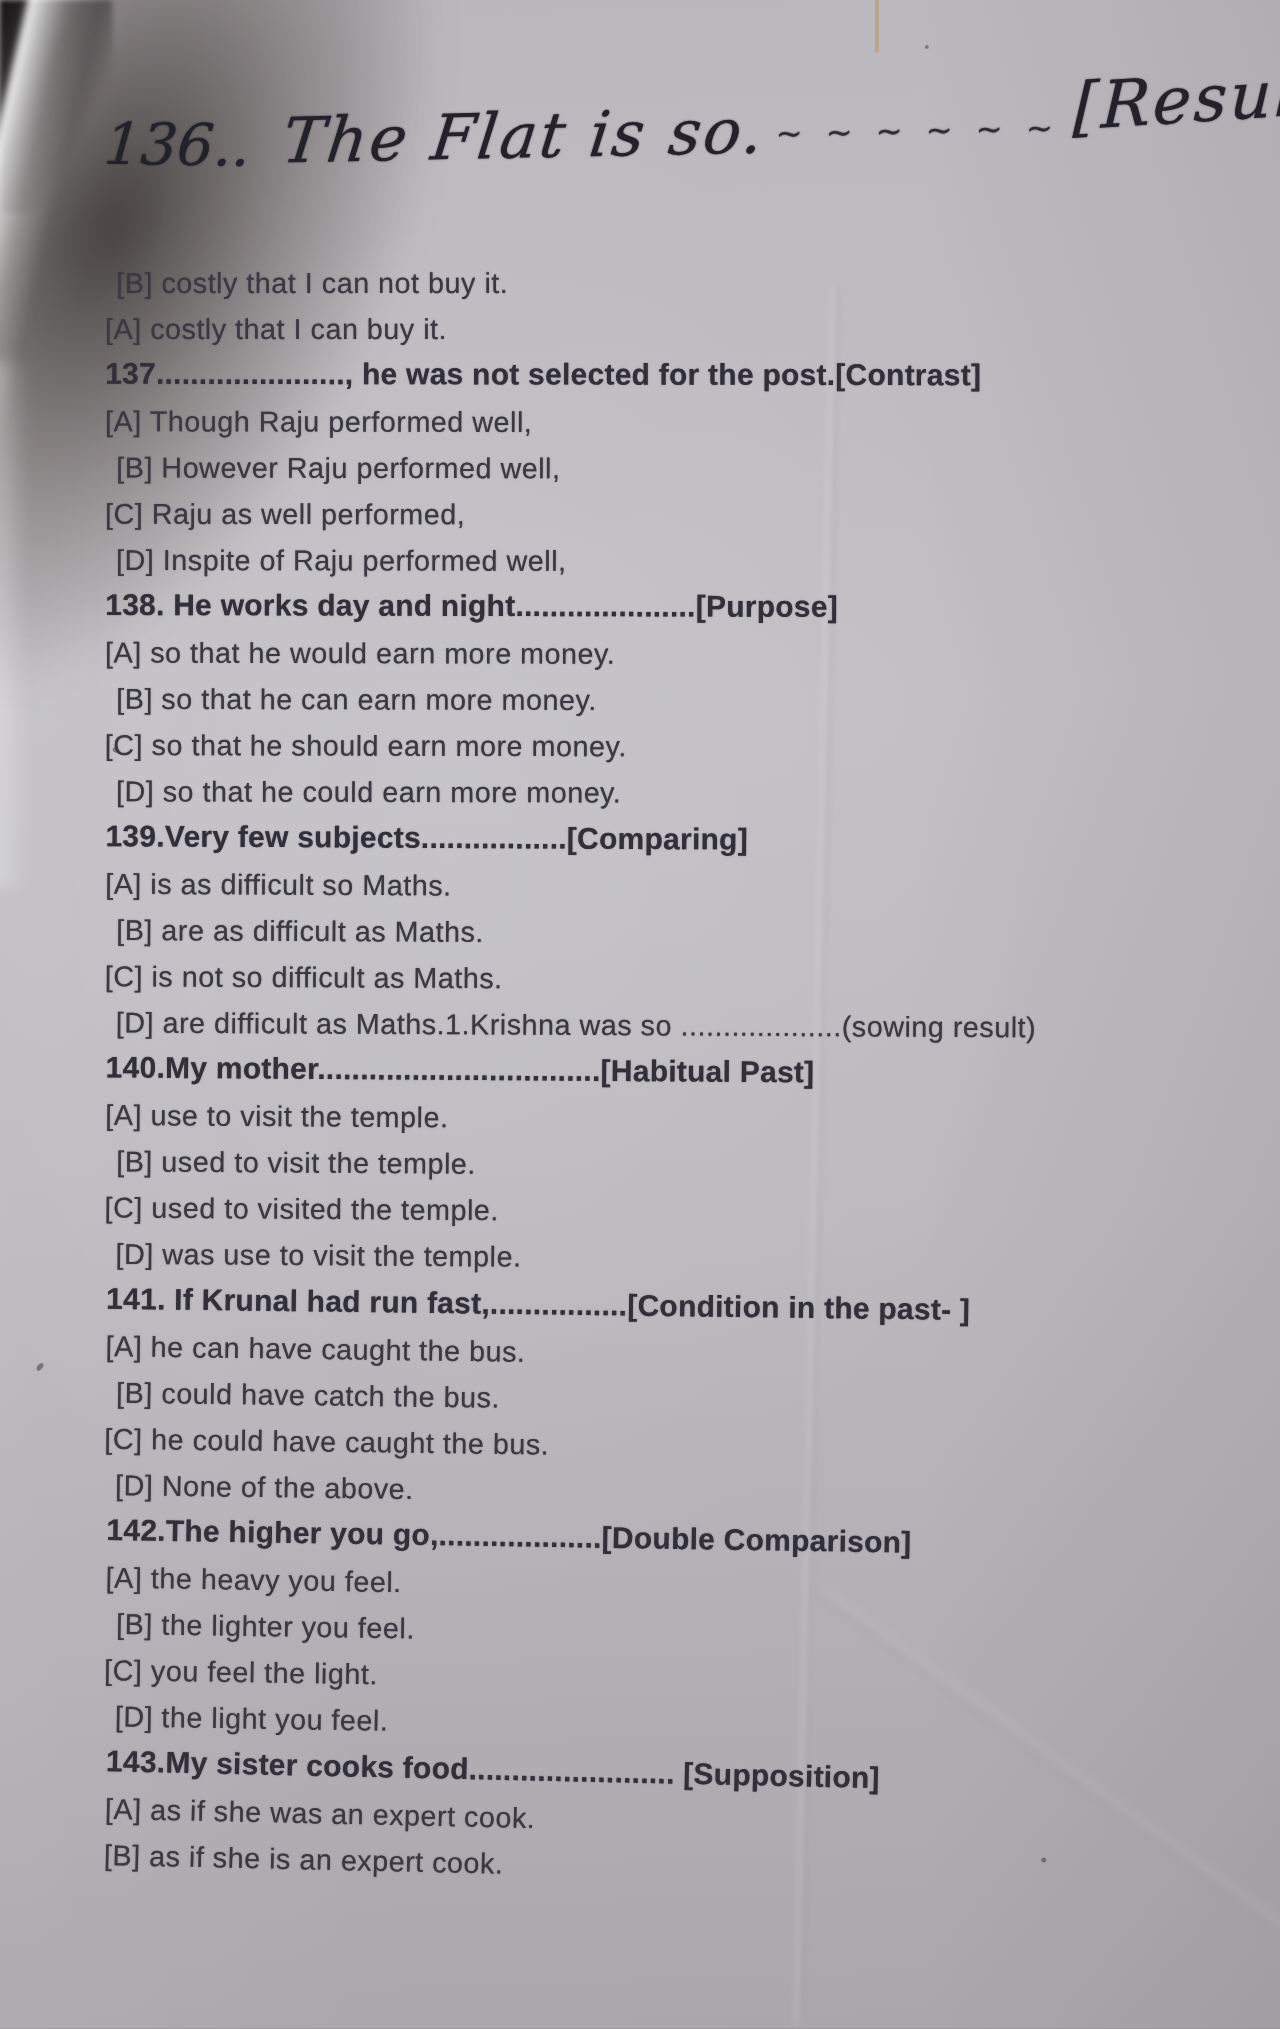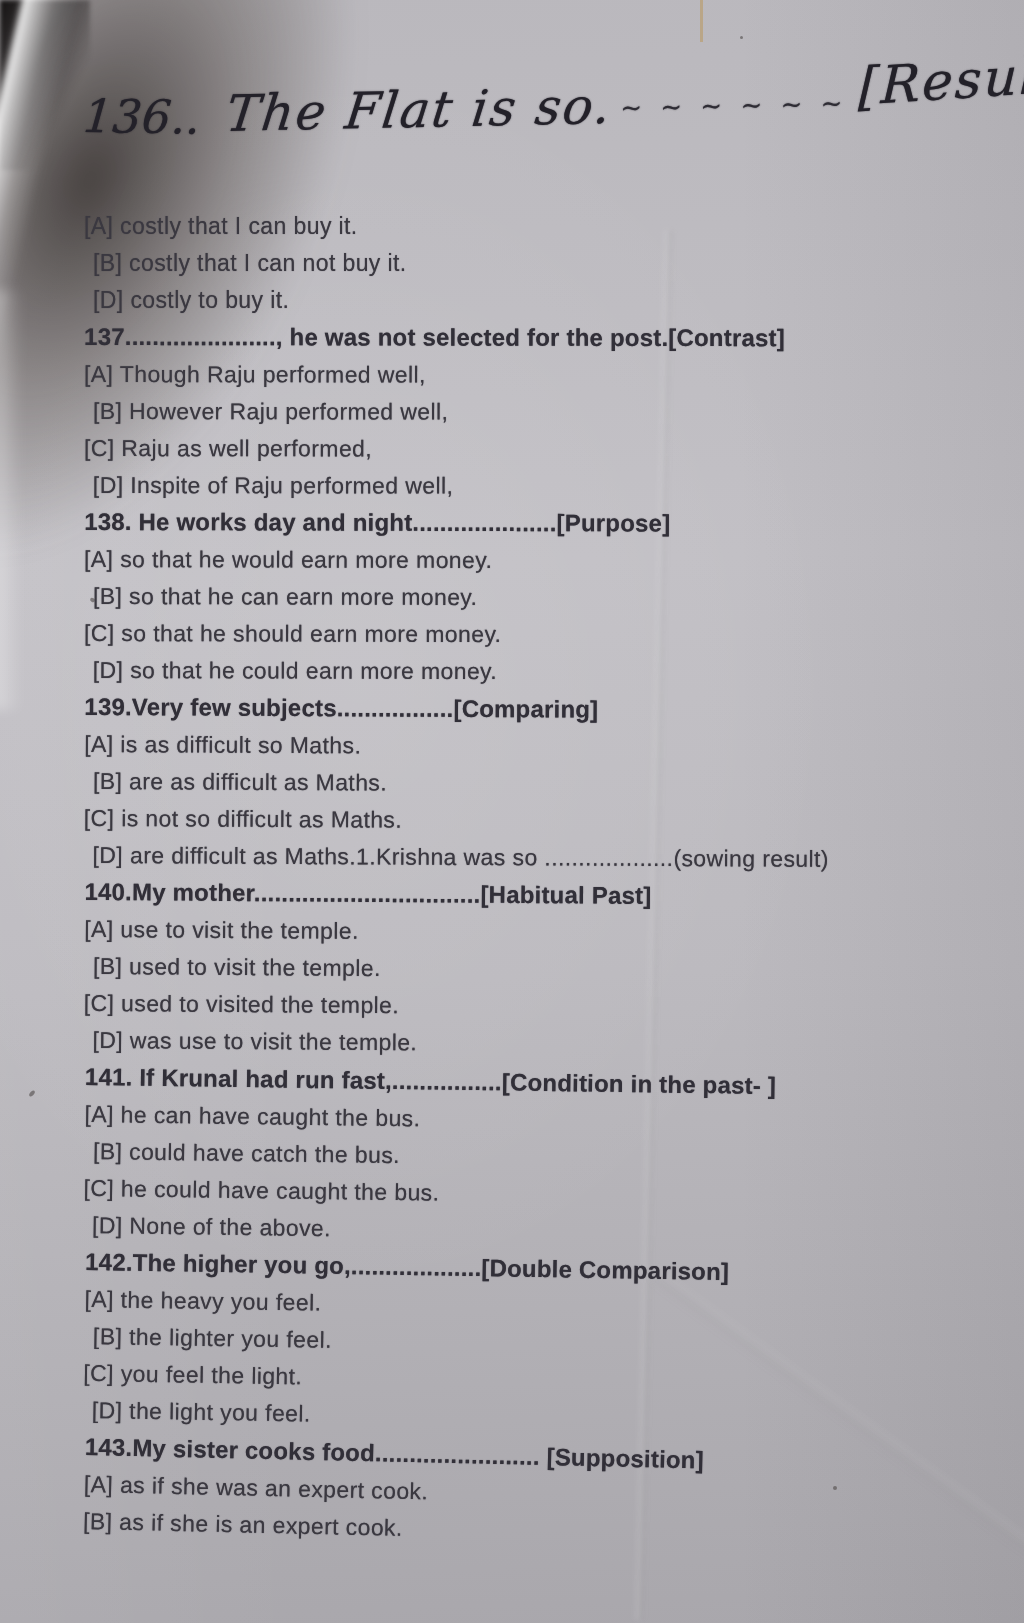--- a/index.html
+++ b/index.html
@@ -119,23 +119,22 @@
   <div class="speck s3"></div>
   <div class="speck s4"></div>
 
   <div class="content">
 
     <div class="hw">
       <span class="hw-num">136..</span><span class="hw-text">The Flat is so.</span><span class="hw-dots">~ ~ ~ ~ ~ ~</span><span class="hw-tag">[Result]</span>
     </div>
 
     <section class="q t136">
+      <div class="opt shift">[B] costly that I can not buy it.</div>
       <div class="opt">[A] costly that I can buy it.</div>
-      <div class="opt shift">[B] costly that I can not buy it.</div>
-      <div class="opt shift">[D] costly to buy it.</div>
     </section>
 
     <section class="q t137">
       <div class="prompt">137......................, he was not selected for the post.[Contrast]</div>
       <div class="opt">[A] Though Raju performed well,</div>
       <div class="opt shift">[B] However Raju performed well,</div>
       <div class="opt">[C] Raju as well performed,</div>
       <div class="opt shift">[D] Inspite of Raju performed well,</div>
     </section>
 

